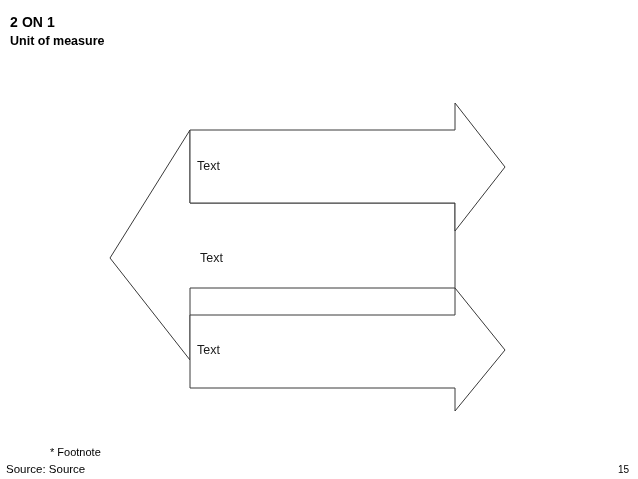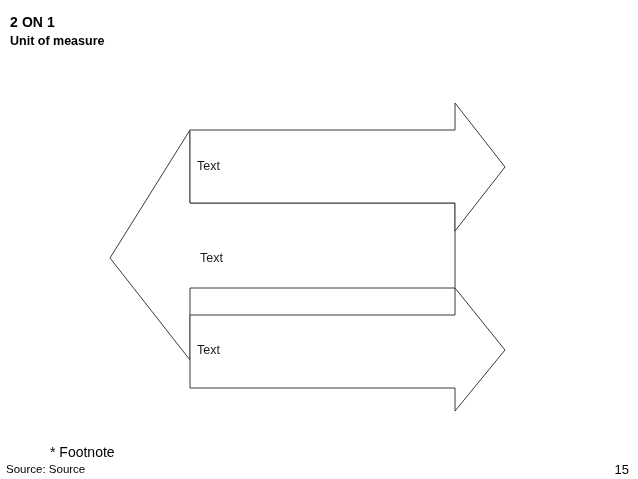--- a/index.html
+++ b/index.html
@@ -74,37 +74,37 @@
   }
   #label-top    { left: 197px; top: 158px; }
   #label-middle { left: 200px; top: 250px; }
   #label-bottom { left: 197px; top: 342px; }
 
   
   #footnote {
     position: absolute;
     left: 50px;
     top: 446px;
-    font-size: 14px;
+    font-size: 11px;
     line-height: 13px;
     white-space: nowrap;
   }
   #source {
     position: absolute;
     left: 6px;
     top: 462px;
     font-size: 11.5px;
     line-height: 15px;
     white-space: nowrap;
   }
   #page-number {
     position: absolute;
     right: 9px;
     top: 462px;
-    font-size: 13px;
+    font-size: 10px;
     line-height: 15px;
     text-align: center;
     white-space: nowrap;
   }
 </style>
 </head>
 <body>
 
 <div id="slide">
 

